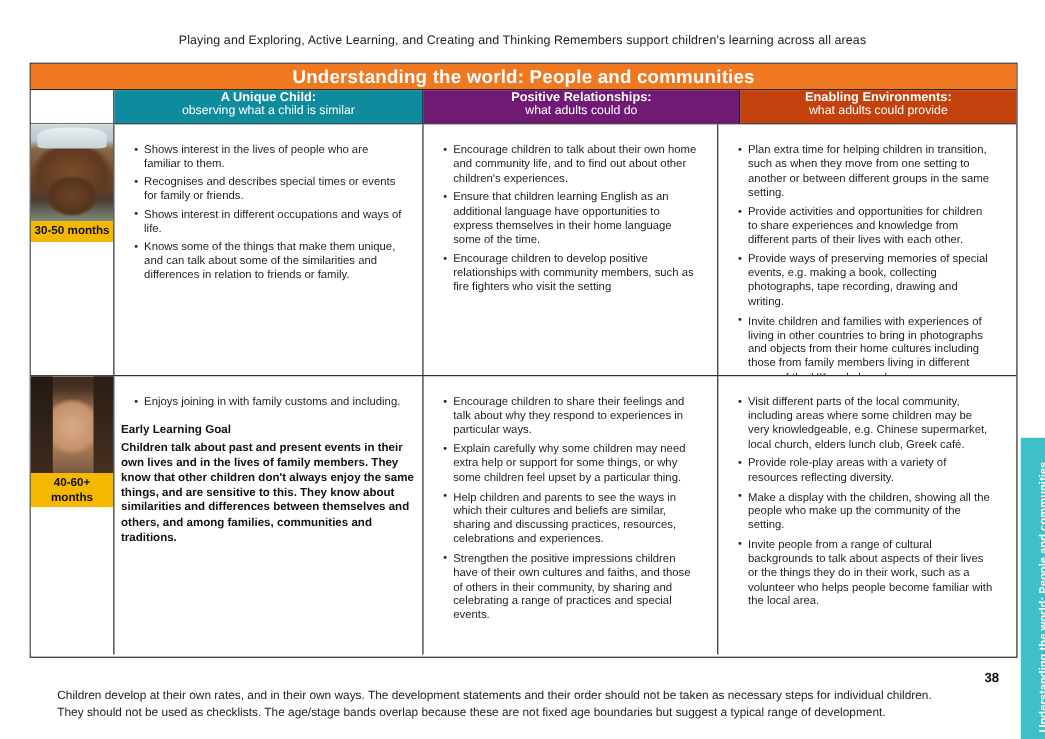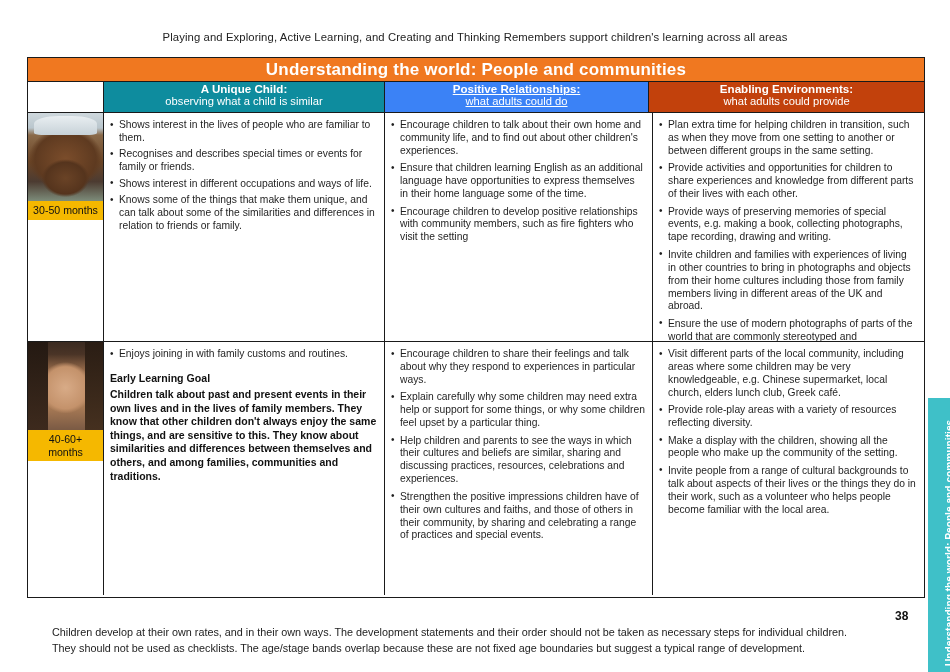--- a/index.html
+++ b/index.html
@@ -29,21 +29,21 @@
   }
   .colheads{display:flex;height:31px;border-bottom:1.5px solid #1a1a1a;box-sizing:border-box;}
   .ch{
     box-sizing:border-box;display:flex;flex-direction:column;
     align-items:center;color:#fff;line-height:1.15;
   }
   .ch .t1{font-size:11.6px;font-weight:bold;}
   .ch .t2{font-size:11.2px;}
   .ch-blank{width:76px;background:#ffffff;border-right:1.5px solid #1a1a1a;}
   .ch-unique{width:281px;background:#0E8C9E;border-right:1.5px solid #1a1a1a;}
-  .ch-positive{width:264px;background:#3b82f6;border-right:1.5px solid #1a1a1a;text-decoration:underline;}
+  .ch-positive{width:288px;background:#701a75;border-right:1.5px solid #1a1a1a;}
   .ch-enabling{flex:1;background:#c2410c;}
 
   .row{display:flex;box-sizing:border-box;}
   .row-a{height:229px;border-bottom:1.5px solid #1a1a1a;}
   .row-b{height:253px;}
 
   .cell{box-sizing:border-box;overflow:hidden;}
   .c-age{width:76px;border-right:1.5px solid #1a1a1a;position:relative;background:#fff;}
   .c-unique{width:281px;border-right:1.5px solid #1a1a1a;padding:6px 7px 4px 6px;}
   .c-positive{width:268px;border-right:1.5px solid #1a1a1a;padding:6px 7px 4px 6px;}
@@ -66,26 +66,26 @@
   }
   .photo-2:after{
     content:"";position:absolute;left:0;top:0;width:26%;height:100%;
     background:linear-gradient(#241912,#3d2a1d);
   }
   .photo-2:before{
     content:"";position:absolute;right:0;top:0;width:24%;height:100%;
     background:linear-gradient(#2a1d14,#45301f);z-index:1;
   }
   .agebadge{
-    background:#F5B800;color:#111;font-weight:normal;font-size:10.6px;
+    background:#F5B800;color:#111;font-weight:bold;font-size:10.6px;
     text-align:center;padding:3px 2px;line-height:1.18;
   }
 
   
-  ul.bl{margin:0;padding:0;list-style:none;}
+  ul.bl{margin:12px;padding:0;list-style:none;}
   ul.bl li{
     position:relative;padding-left:9px;margin-bottom:3.5px;
     font-size:10.3px;line-height:1.255;color:#1f1f1f;
   }
   ul.bl li:before{
     content:"\2022";position:absolute;left:0;top:-0.5px;font-size:10px;color:#1f1f1f;
   }
   .c-enabling ul.bl li{margin-bottom:4.5px;}
   .c-positive ul.bl li{margin-bottom:4.5px;}
 
@@ -174,21 +174,21 @@
     <div class="row row-b">
       <div class="cell c-age">
         <div class="photo photo-2"></div>
         <div class="agebadge">
           <div>40-60+</div>
           <div>months</div>
         </div>
       </div>
       <div class="cell c-unique">
         <ul class="bl">
-          <li>Enjoys joining in with family customs and routines.</li>
+          <li>Enjoys joining in with family customs and including.</li>
         </ul>
         <div class="elg-title">Early Learning Goal</div>
         <div class="elg-body">Children talk about past and present events in their own lives and in the lives of family members. They know that other children don't always enjoy the same things, and are sensitive to this. They know about similarities and differences between themselves and others, and among families, communities and traditions.</div>
       </div>
       <div class="cell c-positive">
         <ul class="bl">
           <li>Encourage children to share their feelings and talk about why they respond to experiences in particular ways.</li>
           <li>Explain carefully why some children may need extra help or support for some things, or why some children feel upset by a particular thing.</li>
           <li>Help children and parents to see the ways in which their cultures and beliefs are similar, sharing and discussing practices, resources, celebrations and experiences.</li>
           <li>Strengthen the positive impressions children have of their own cultures and faiths, and those of others in their community, by sharing and celebrating a range of practices and special events.</li>

